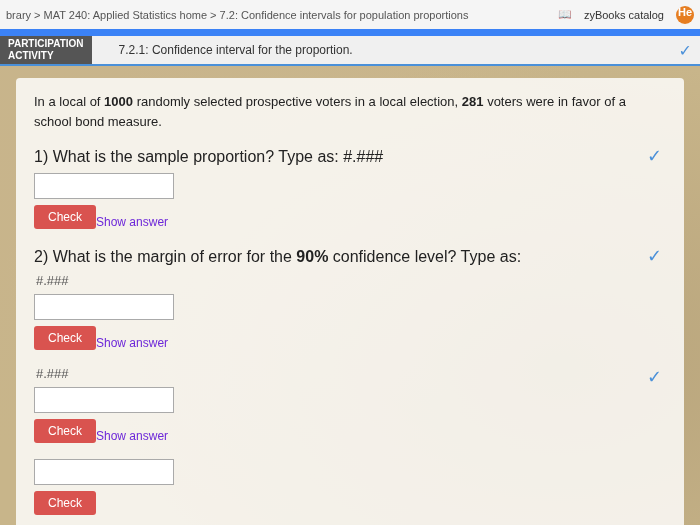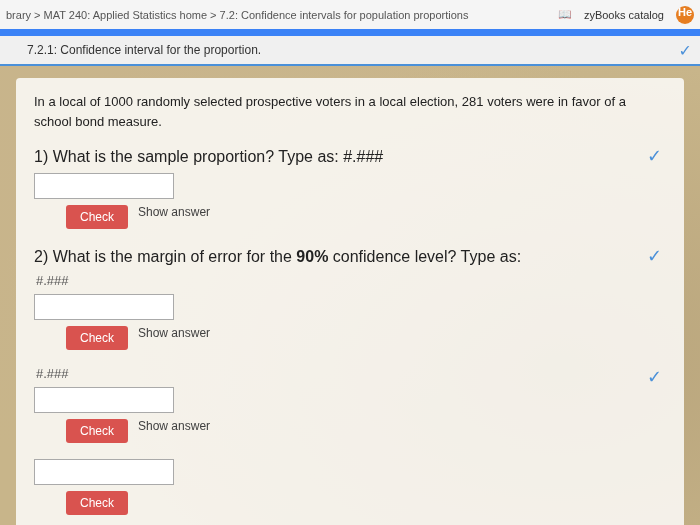--- a/index.html
+++ b/index.html
@@ -130,21 +130,21 @@
     }
 
     .intro-text {
       font-size: 13px;
       color: #222;
       margin-bottom: 14px;
       line-height: 1.5;
     }
 
     .intro-text strong {
-      font-weight: normal;
+      font-weight: bold;
     }
 
     .question-block {
       margin-bottom: 16px;
       position: relative;
     }
 
     .question-text {
       font-size: 16px;
       color: #222;
@@ -154,39 +154,37 @@
 
     .format-line {
       font-size: 13px;
       color: #555;
       margin-bottom: 6px;
       padding-left: 2px;
     }
 
     .input-row {
       display: flex;
-      align-items: flex-start;
-      gap: 10px;
+      align-items: flex-end;
       margin-bottom: 4px;
-      margin-left: 32px;
     }
 
     .check-btn {
       background: #d9534f;
       color: white;
       border: none;
       padding: 5px 14px;
       font-size: 12px;
       cursor: pointer;
       border-radius: 3px;
       font-weight: normal;
     }
 
     .show-answer-link {
-      color: #404040;
+      color: #6d28d9;
       font-size: 12px;
       cursor: pointer;
       text-decoration: none;
       background: none;
       border: none;
       padding: 0;
     }
 
     .q2-checkmark, .q3-checkmark {
       position: absolute;
@@ -215,20 +213,23 @@
     <a class="zybooks-link">
       <span>zyBooks catalog</span>
     </a>
     <div class="help-btn">
       <span>He</span>
     </div>
   </div>
 </div>
 
 <div class="sub-header">
+  <div class="activity-label">
+    <span style="line-height:1.2">PARTICIPATION<br>ACTIVITY</span>
+  </div>
   <span class="section-title">7.2.1: Confidence interval for the proportion.</span>
   <span class="checkmark">✓</span>
 </div>
 
 <div class="main-content">
   <div class="content-card">
 
     <div class="intro-text">
       <span>In a local of </span><strong>1000</strong><span> randomly selected prospective voters in a local election, </span><strong>281</strong><span> voters were in favor of a school bond measure.</span>
     </div>

